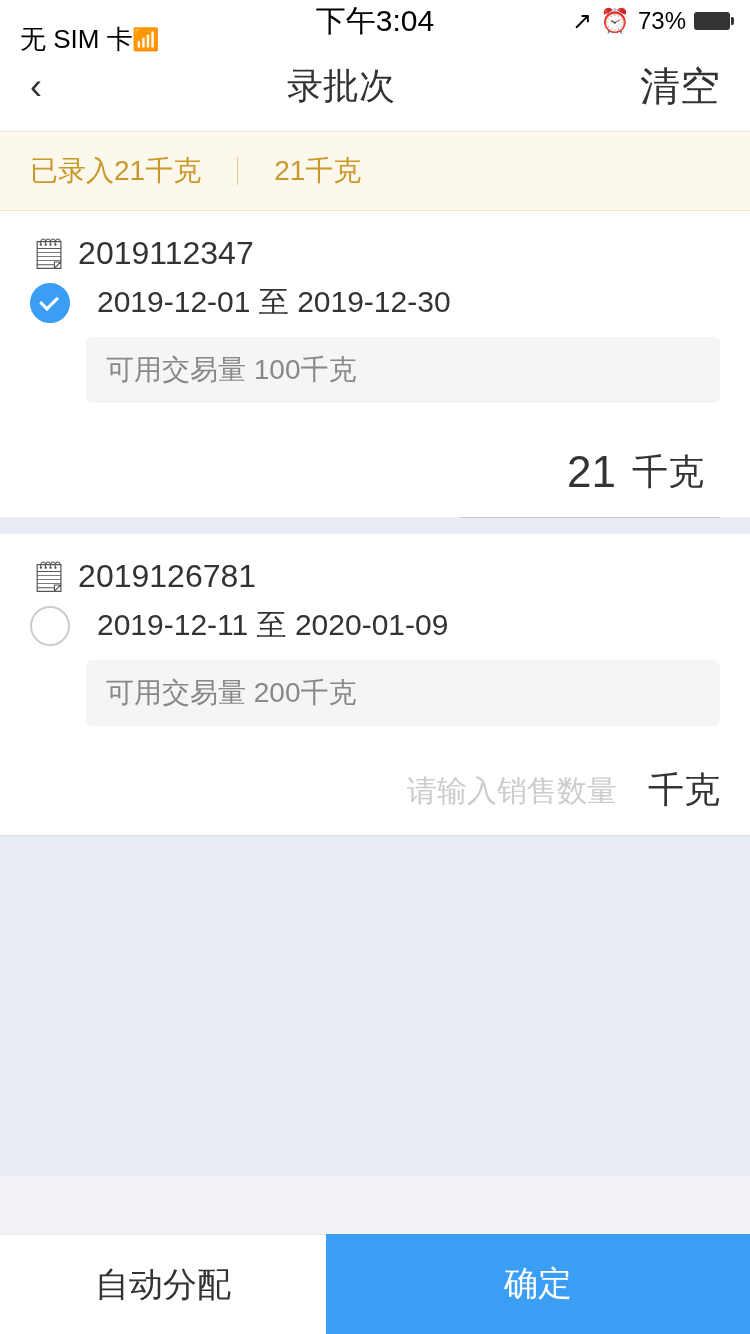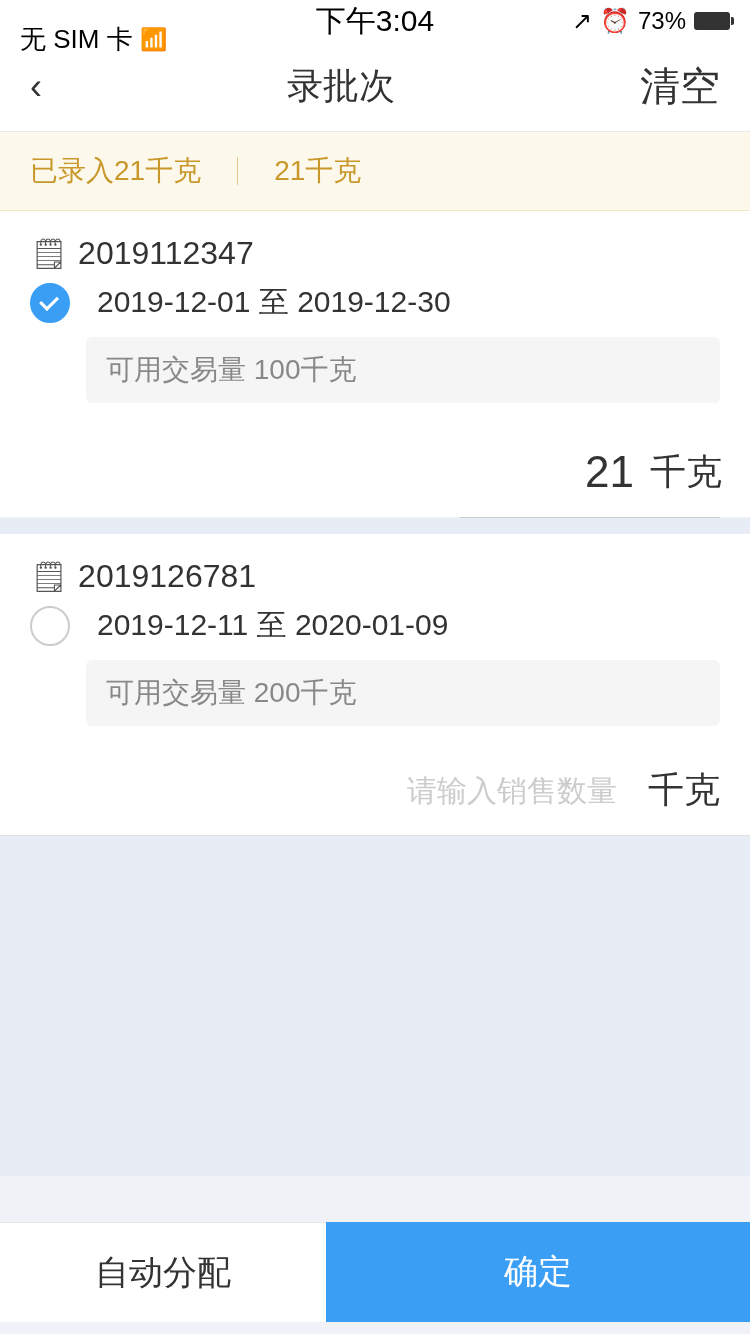--- a/index.html
+++ b/index.html
@@ -19,21 +19,21 @@
       background: #fff;
       display: flex;
       align-items: center;
       justify-content: space-between;
       padding: 0 20px;
       font-size: 26px;
     }
     .status-left {
       display: flex;
       align-items: center;
-      gap: 8px;
+      gap: 0;
       font-size: 26px;
       margin-top: 37px;
     }
     .status-center {
       font-size: 30px;
       font-weight: 500;
       position: absolute;
       left: 50%;
       transform: translateX(-50%);
     }
@@ -188,21 +188,21 @@
       padding: 14px 20px;
       font-size: 28px;
       color: #888;
       margin-left: 56px;
     }
 
     .quantity-row {
       display: flex;
       align-items: center;
       justify-content: flex-end;
-      padding: 20px 28px;
+      padding: 20px 46px;
       background: #fff;
       gap: 16px;
     }
 
     .quantity-value {
       font-size: 44px;
       color: #333;
       font-weight: 400;
     }
 
@@ -253,21 +253,21 @@
       background: #e8ecf4;
       min-height: 340px;
     }
 
     
     .bottom-bar {
       width: 750px;
       height: 100px;
       display: flex;
       position: fixed;
-      bottom: 12px;
+      bottom: 0;
       left: 0;
       background: #fff;
     }
 
     .btn-auto {
       flex: 1;
       background: #fff;
       border: none;
       font-size: 34px;
       color: #333;

